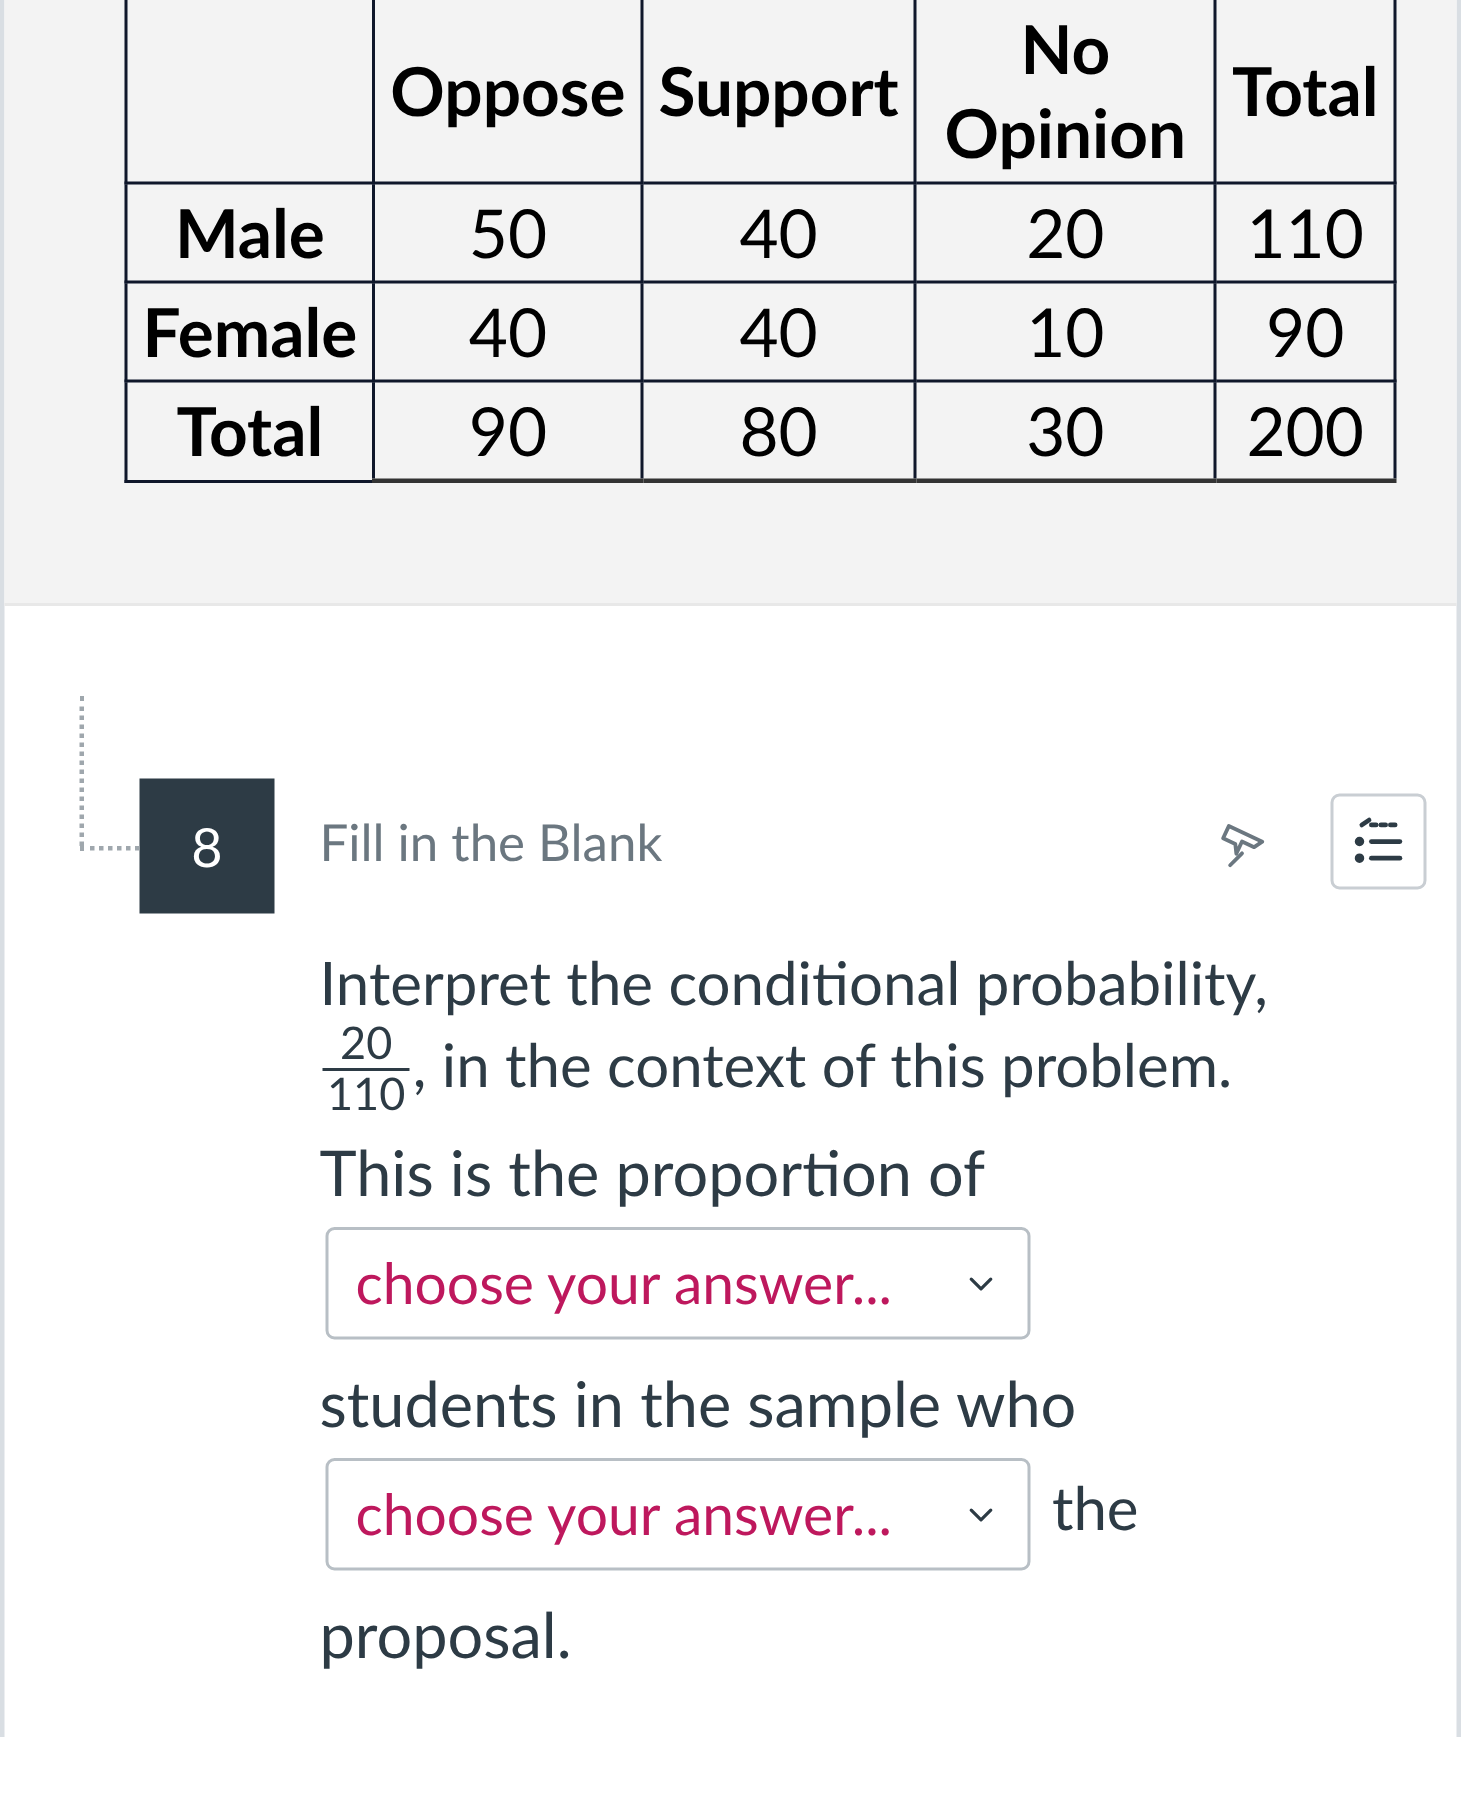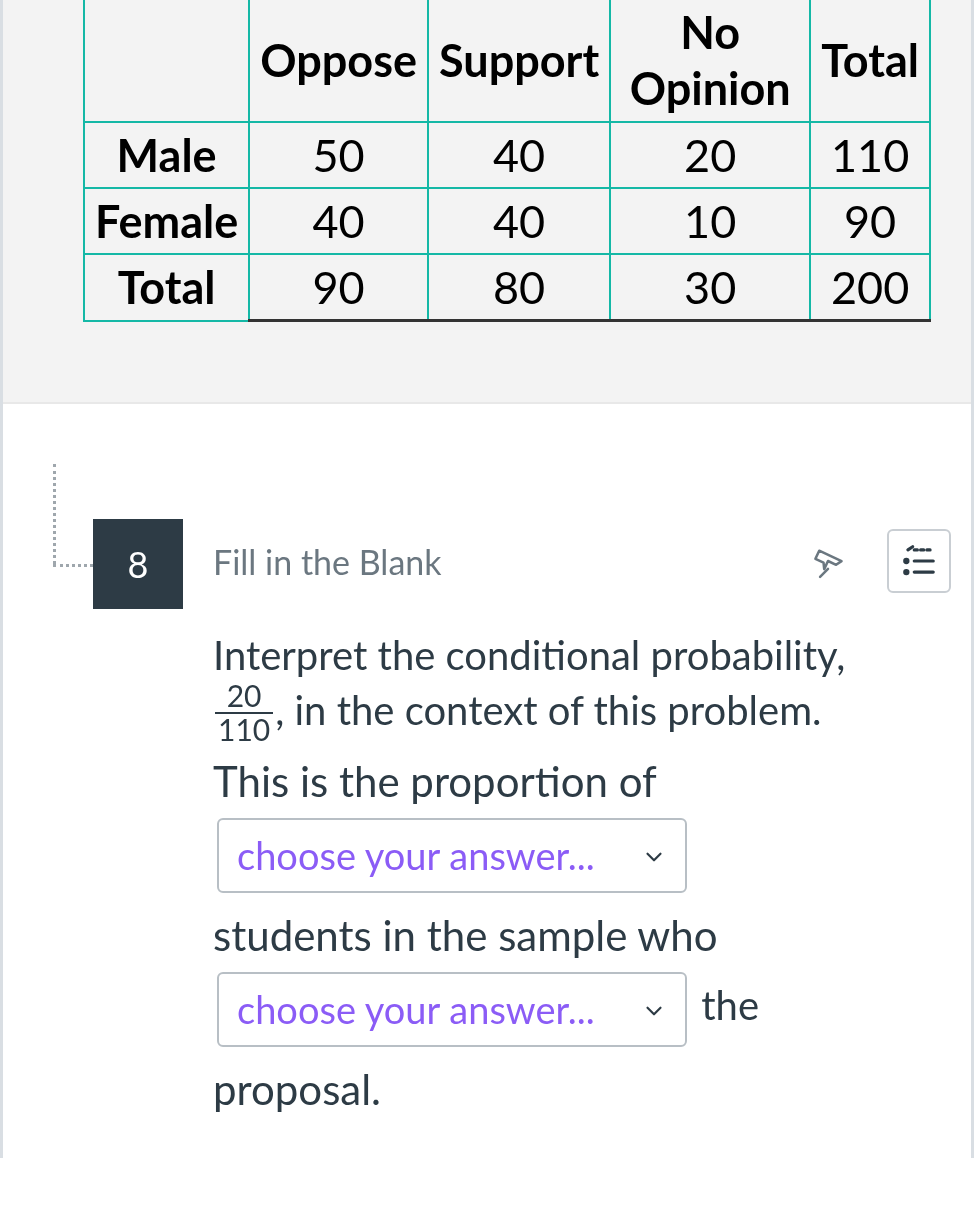--- a/index.html
+++ b/index.html
@@ -20,21 +20,21 @@
     padding: 0 40px 80px 80px;
     border-bottom: 2px solid #e8e8e8;
   }
   table.data {
     border-collapse: collapse;
     font-size: 45px;
     color: #000;
     width: 100%;
   }
   table.data th, table.data td {
-    border: 2px solid #14b8a6;
+    border: 2px solid #0f172a;
     padding: 4px 10px;
     text-align: center;
     font-weight: 400;
     line-height: 1.25;
   }
   table.data th.row-label {
     font-weight: 700;
     text-align: center;
   }
   table.data th.col-header {
@@ -130,21 +130,21 @@
   .qtext .frac .num { display:block; border-bottom: 2px solid #2d3b45; padding: 0 3px;}
   .qtext .frac .den { display:block; padding: 0 3px;}
   .blank-select {
     display: inline-flex;
     align-items: center;
     justify-content: space-between;
     border: 2px solid #b8bfc5;
     border-radius: 6px;
     padding: 10px 18px;
     font-size: 38px;
-    color: #8b5cf6;
+    color: #be185d;
     min-width: 470px;
     margin: 8px 4px;
     background: #fff;
     vertical-align: middle;
   }
   .blank-select .chev { margin-left: 20px; color:#2d3b45; }
   .sub-line { font-size: 42px; margin-top: 6px; }
 </style>
 </head>
 <body>

